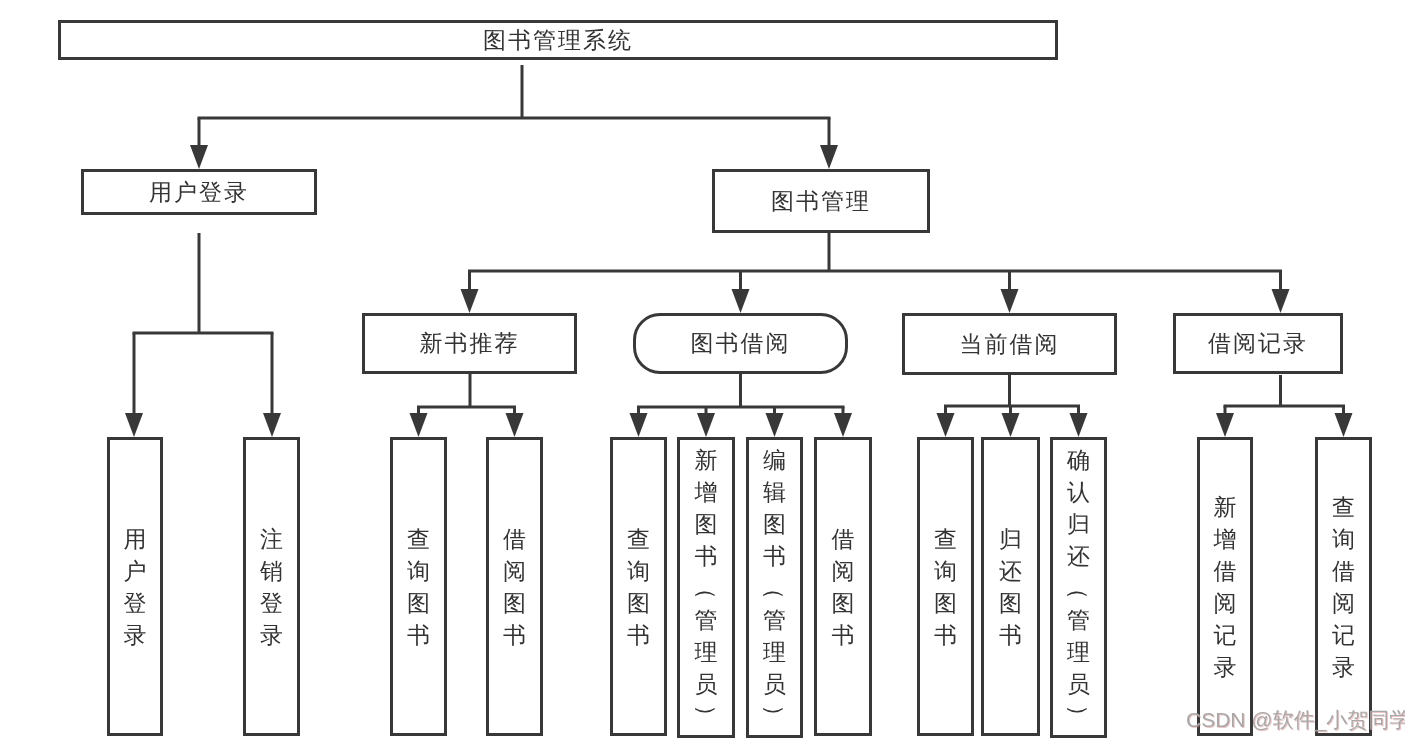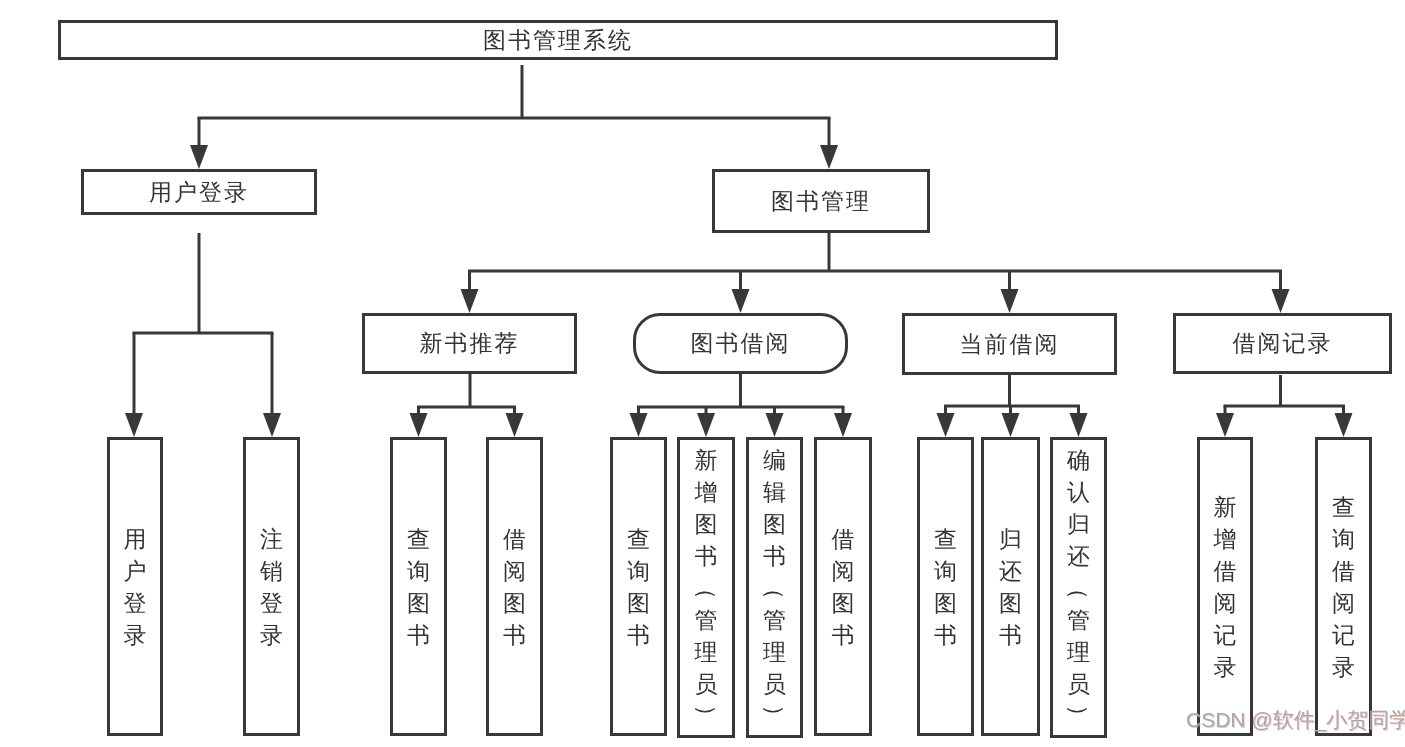--- a/index.html
+++ b/index.html
@@ -108,21 +108,21 @@
 <div class="node" style="left:81px;top:169px;width:236px;height:46px;">用户登录</div>
 
 <div class="node" style="left:712px;top:169px;width:218px;height:64px;">图书管理</div>
 
 <div class="node" style="left:362px;top:313px;width:215px;height:61px;">新书推荐</div>
 
 <div class="node" style="left:633px;top:313px;width:215px;height:61px;border-radius:27px;">图书借阅</div>
 
 <div class="node" style="left:902px;top:313px;width:215px;height:62px;text-align:center;">当前借阅</div>
 
-<div class="node" style="left:1173px;top:313px;width:219px;height:61px;">借阅记录</div>
+<div class="node" style="left:1173px;top:313px;width:170px;height:61px;">借阅记录</div>
 
 <div class="node leaf" style="left:107px;top:437px;width:56px;height:299px;">
     <span class="vchar">用</span>
     <span class="vchar">户</span>
     <span class="vchar">登</span>
     <span class="vchar">录</span>
   </div>
 
 <div class="node leaf" style="left:243px;top:437px;width:57px;height:299px;">
     <span class="vchar">注</span>

